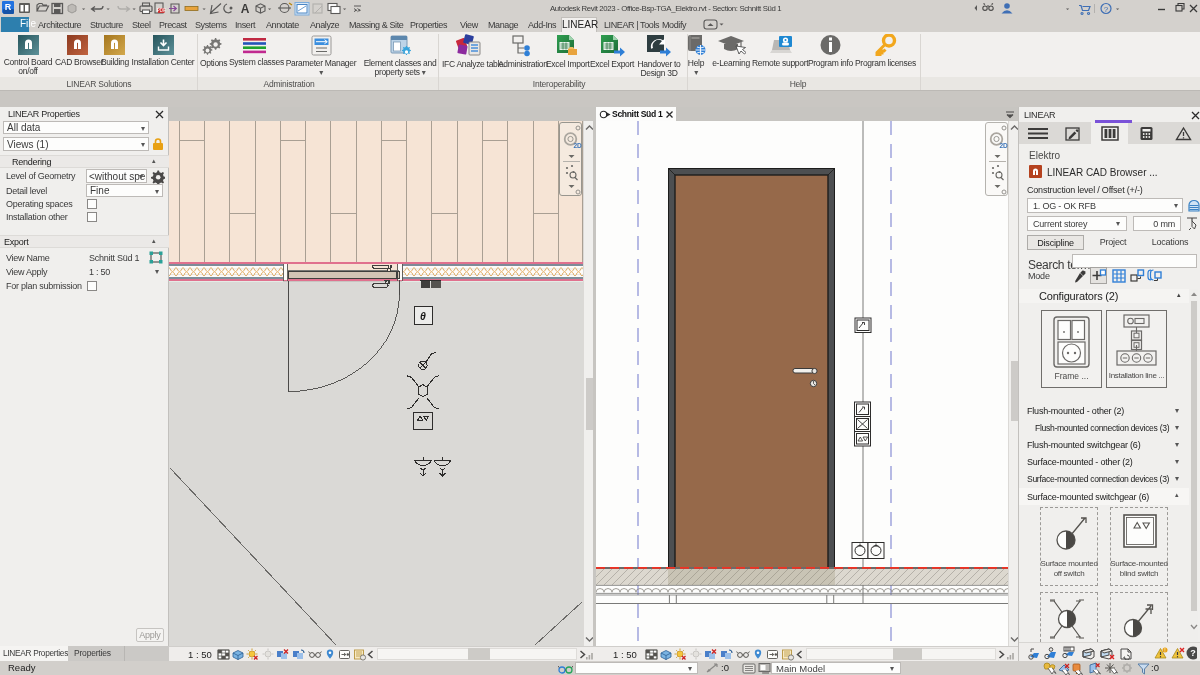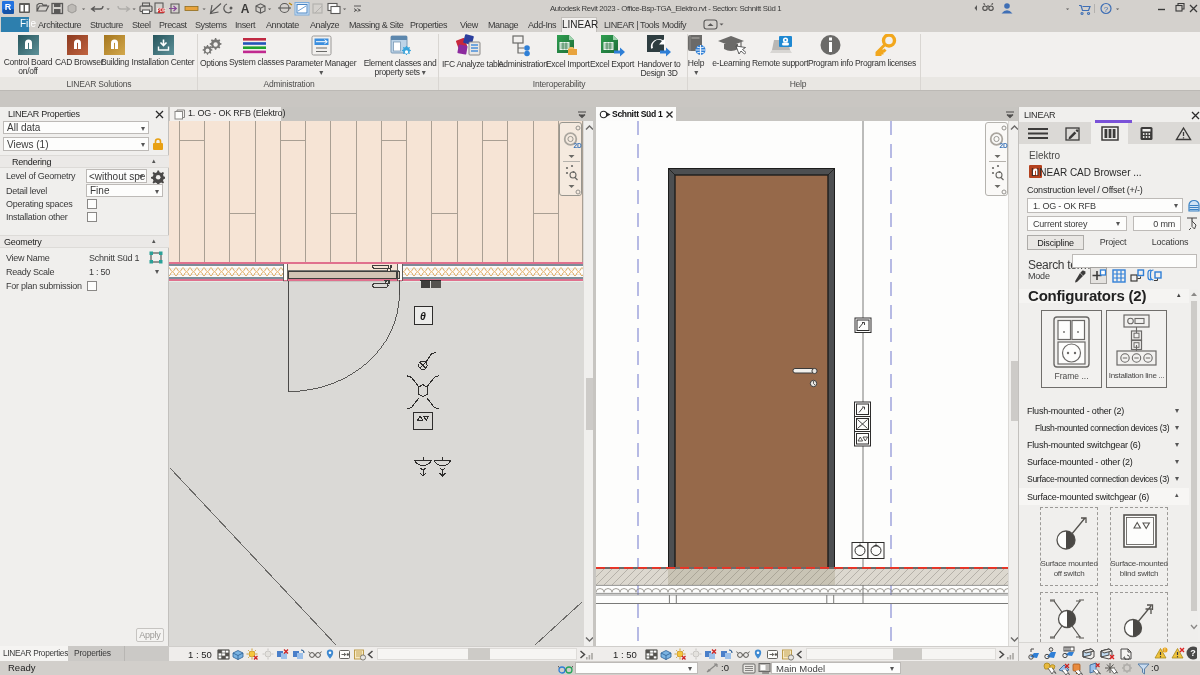--- a/index.html
+++ b/index.html
@@ -309,55 +309,42 @@
       <path d="M7.5 1.5 l1.5 0 .5 1.8 1.8.7 1.6-1 1.1 1.1 -1 1.6 .7 1.8 1.8.5 0 1.5 -1.8.5 -.7 1.8 1 1.6 -1.1 1.1 -1.6-1 -1.8.7 -.5 1.8 -1.5 0 -.5-1.8 -1.8-.7 -1.6 1 -1.1-1.1 1-1.6 -.7-1.8 -1.8-.5 0-1.5 1.8-.5 .7-1.8 -1-1.6 1.1-1.1 1.6 1 1.8-.7 z" fill="#4a4948"></path>
       <circle cx="8.2" cy="8.2" r="2.3" fill="#f0efed"></circle>
     </svg>
 <div class="abs" style="left:6px;top:79px;font-size:9px;letter-spacing:-0.25px;">Detail level</div>
 <div class="abs fld" style="left:86px;top:77px;width:77px;height:13px;line-height:12px;padding-left:3px;">Fine</div>
 <div class="abs chev" style="left:155px;top:80px;">▾</div>
 <div class="abs" style="left:6px;top:92px;font-size:9px;letter-spacing:-0.25px;">Operating spaces</div>
 <div class="abs fld" style="left:87px;top:92px;width:10px;height:10px;border-color:#8a8886;"></div>
 <div class="abs" style="left:6px;top:105px;font-size:9px;letter-spacing:-0.25px;">Installation other</div>
 <div class="abs fld" style="left:87px;top:105px;width:10px;height:10px;border-color:#8a8886;"></div>
-<div class="abs" style="left:0;top:128px;width:169px;height:13px;background:#ebe9e7;border-top:1px solid #dddbd8;border-bottom:1px solid #dddbd8;"><span style="margin-left:4px;line-height:12px;font-size:9px;letter-spacing:-0.25px;color:#222;">Geometry</span><span class="abs" style="left:152px;top:1px;font-size:7px;color:#555;">▴</span></div>
+<div class="abs" style="left:0;top:128px;width:169px;height:13px;background:#ebe9e7;border-top:1px solid #dddbd8;border-bottom:1px solid #dddbd8;"><span style="margin-left:4px;line-height:12px;font-size:9px;letter-spacing:-0.25px;color:#222;">Export</span><span class="abs" style="left:152px;top:1px;font-size:7px;color:#555;">▴</span></div>
 <div class="abs" style="left:6px;top:146px;font-size:9px;letter-spacing:-0.25px;">View Name</div>
 <div class="abs" style="left:89px;top:146px;font-size:9px;letter-spacing:-0.25px;">Schnitt Süd 1</div>
 <svg class="abs" style="left:149px;top:144px" width="15" height="14">
       <rect x="2" y="2" width="10" height="9" fill="none" stroke="#4a4948" stroke-width="1.1"></rect>
       <rect x="0.5" y="0.5" width="3.5" height="3.5" fill="#2aa198"></rect>
       <rect x="10" y="0.5" width="3.5" height="3.5" fill="#2aa198"></rect>
       <rect x="0.5" y="9" width="3.5" height="3.5" fill="#2aa198"></rect>
       <rect x="10" y="9" width="3.5" height="3.5" fill="#2aa198"></rect>
     </svg>
-<div class="abs" style="left:6px;top:160px;font-size:9px;letter-spacing:-0.25px;">Ready Scale</div>
+<div class="abs" style="left:6px;top:160px;font-size:9px;letter-spacing:-0.25px;">View Apply</div>
 <div class="abs" style="left:89px;top:160px;font-size:9px;letter-spacing:-0.25px;">1 : 50</div>
 <div class="abs chev" style="left:155px;top:160px;">▾</div>
 <div class="abs" style="left:6px;top:174px;font-size:9px;letter-spacing:-0.25px;">For plan submission</div>
 <div class="abs fld" style="left:87px;top:174px;width:10px;height:10px;border-color:#8a8886;"></div>
 <div class="abs" style="left:136px;top:521px;width:28px;height:14px;background:#f4f3f1;border:1px solid #c6c4c1;border-radius:2px;color:#9c9a97;text-align:center;line-height:13px;font-size:9px;letter-spacing:-0.25px;">Apply</div>
 <div class="abs" style="left:0;top:539px;width:169px;height:15px;background:#cbc9c6;">
   <div class="abs" style="left:0;top:0;width:68px;height:15px;background:#f5f4f2;font-size:8.3px;line-height:14px;padding-left:3px;letter-spacing:-0.3px;white-space:nowrap;overflow:hidden;">LINEAR Properties</div>
   <div class="abs" style="left:68px;top:0;width:57px;height:15px;font-size:8.5px;line-height:14px;padding-left:6px;border-right:1px solid #b8b6b3;letter-spacing:-0.2px;">Properties</div>
 </div>
 </div>
 <div class="abs" id="vp1">
-<div class="vtabbar">
-  <div class="abs" style="left:1px;top:0;width:111px;height:14px;background:#f1efed;">
-    <svg class="abs" style="left:4px;top:2px" width="11" height="11">
-          <rect x="1" y="2.5" width="7.5" height="7.5" fill="#fdfdfc" stroke="#8a8886" stroke-width="1"></rect>
-          <path d="M3 2.5 v-1.5 h7.5 v7.5 h-1.5" fill="none" stroke="#8a8886" stroke-width="1"></path>
-        </svg>
-    <span style="position:absolute;left:18px;top:1px;font-size:9px;letter-spacing:-0.2px;color:#2a2a2a;white-space:nowrap;">1. OG - OK RFB (Elektro)</span>
-  </div>
-  <svg class="abs" style="left:408px;top:4px" width="10" height="8">
-        <path d="M1 1 h8 M2 3.5 l3 3 3-3" fill="none" stroke="#4a4948" stroke-width="1.2"></path>
-        <path d="M2.5 3.5 l2.5 2.6 2.5-2.6 z" fill="#4a4948"></path>
-      </svg>
-</div>
 <svg class="abs" style="left:0;top:14px" width="414" height="525" shape-rendering="crispEdges">
 <defs>
 <pattern id="insul" width="7" height="10.4" patternUnits="userSpaceOnUse">
           <rect width="7" height="10.4" fill="#fdfcfa"></rect>
           <path d="M0 1 L7 9.4 M7 1 L0 9.4" stroke="#dfa24e" stroke-width="0.9" fill="none"></path>
           <path d="M0 2.8 h7 M0 7.6 h7" stroke="#cfc9c0" stroke-width="0.5"></path>
         </pattern>
 </defs>
 <rect x="0" y="0" width="414" height="141" fill="#f6e4d5"></rect>
 <g stroke="#a99f93" stroke-width="1">
@@ -741,21 +728,21 @@
   <svg class="abs" style="left:156px;top:4px" width="17" height="15">
         <path d="M8.5 2 L15.5 13.5 H1.5 z" fill="none" stroke="#3c3b3a" stroke-width="1.4"></path>
         <path d="M8.5 6 v4 M8.5 11.2 v1.4" stroke="#3c3b3a" stroke-width="1.3"></path>
       </svg>
 </div>
 <div class="abs" style="left:10px;top:43px;font-size:10px;color:#4a4948;">Elektro</div>
 <svg class="abs" style="left:10px;top:58px" width="13" height="13">
       <rect width="13" height="13" rx="1" fill="#b5421f"></rect>
       <path d="M4 10 v-4 a2.5 2.5 0 0 1 5 0 v4 h-2 v-4 a0.6 0.6 0 0 0 -1 0 v4 z" fill="#fff"></path>
     </svg>
-<div class="abs" style="left:12px;top:60px;font-size:10px;color:#2a2a2a;">LINEAR CAD Browser ...</div>
+<div class="abs" style="left:28px;top:60px;font-size:10px;color:#2a2a2a;">LINEAR CAD Browser ...</div>
 <div class="abs" style="left:8px;top:78px;font-size:9px;letter-spacing:-0.2px;color:#2a2a2a;">Construction level / Offset (+/-)</div>
 <div class="abs fld" style="left:8px;top:91px;width:156px;height:15px;line-height:14px;padding-left:5px;font-size:9px;letter-spacing:-0.2px;">1. OG - OK RFB</div>
 <div class="abs chev" style="left:155px;top:94px;">▾</div>
 <svg class="abs" style="left:168px;top:92px" width="14" height="14">
       <path d="M2 6 a5 4.5 0 0 1 10 0 v6 h-10 z" fill="#cfe3f5" stroke="#3b82c4" stroke-width="1.2"></path>
       <path d="M2.5 6.5 h9 M2.5 8.5 h9 M2.5 10.5 h9" stroke="#3b82c4" stroke-width="1.1"></path>
     </svg>
 <div class="abs fld" style="left:8px;top:109px;width:100px;height:15px;line-height:14px;padding-left:5px;font-size:9px;letter-spacing:-0.2px;">Current storey</div>
 <div class="abs chev" style="left:97px;top:112px;">▾</div>
 <div class="abs fld" style="left:114px;top:109px;width:48px;height:15px;line-height:14px;padding-right:5px;font-size:9px;letter-spacing:-0.2px;text-align:right;">0 mm</div>
@@ -785,21 +772,21 @@
 <svg class="abs" style="left:111px;top:162px" width="15" height="14">
       <rect x="1" y="6" width="6" height="6" fill="none" stroke="#3c3b3a" stroke-width="1.2"></rect>
       <rect x="8" y="1" width="5.5" height="5.5" fill="none" stroke="#2f7fd6" stroke-width="1.4"></rect>
       <path d="M7.5 9.5 h3 v-2" stroke="#3c3b3a" stroke-width="1" fill="none"></path>
     </svg>
 <svg class="abs" style="left:128px;top:162px" width="17" height="14">
       <path d="M4 1 q-3 0-3 3 v4 q0 3 3 3 M6.5 1 q-3 0-3 3 v4 q0 3 3 3" stroke="#2f7fd6" stroke-width="1.2" fill="none"></path>
       <rect x="8" y="3" width="6" height="6" fill="none" stroke="#2f7fd6" stroke-width="1.4"></rect>
       <path d="M7 11.5 h3.5 v-2" stroke="#3c3b3a" stroke-width="1" fill="none"></path>
     </svg>
-<div class="abs" style="left:0;top:182px;width:170px;height:14px;background:#f5f4f2;"><span style="margin-left:9px;font-size:15px;letter-spacing:-0.2px;font-weight:bold;color:#222;line-height:14px;">Configurators (2)</span><span class="abs" style="left:158px;top:2px;font-size:7px;color:#444;">▴</span></div>
+<div class="abs" style="left:0;top:182px;width:170px;height:14px;background:#f5f4f2;"><span style="margin-left:20px;font-size:11px;letter-spacing:-0.2px;font-weight:normal;color:#222;line-height:14px;">Configurators (2)</span><span class="abs" style="left:158px;top:2px;font-size:7px;color:#444;">▴</span></div>
 
 <div class="abs" style="left:22px;top:203px;width:61px;height:78px;background:#f2f1ef;border:1px solid #706e6b;"></div>
 <svg class="abs" style="left:34px;top:209px" width="37px" height="52">
       <rect x="1" y="1" width="35" height="50" rx="3" fill="none" stroke="#6b6967" stroke-width="1.4"></rect>
       <rect x="5" y="4.5" width="12.5" height="19" fill="#fdfdfc" stroke="#6b6967" stroke-width="1.2"></rect>
       <rect x="19" y="4.5" width="12.5" height="19" fill="#fdfdfc" stroke="#6b6967" stroke-width="1.2"></rect>
       <circle cx="11" cy="16" r="0.9" fill="#6b6967"></circle>
       <circle cx="25" cy="16" r="0.9" fill="#6b6967"></circle>
       <rect x="5" y="26" width="27" height="22" fill="#fdfdfc" stroke="#6b6967" stroke-width="1.2"></rect>
       <circle cx="18.5" cy="37" r="9" fill="none" stroke="#6b6967" stroke-width="1.2"></circle>

